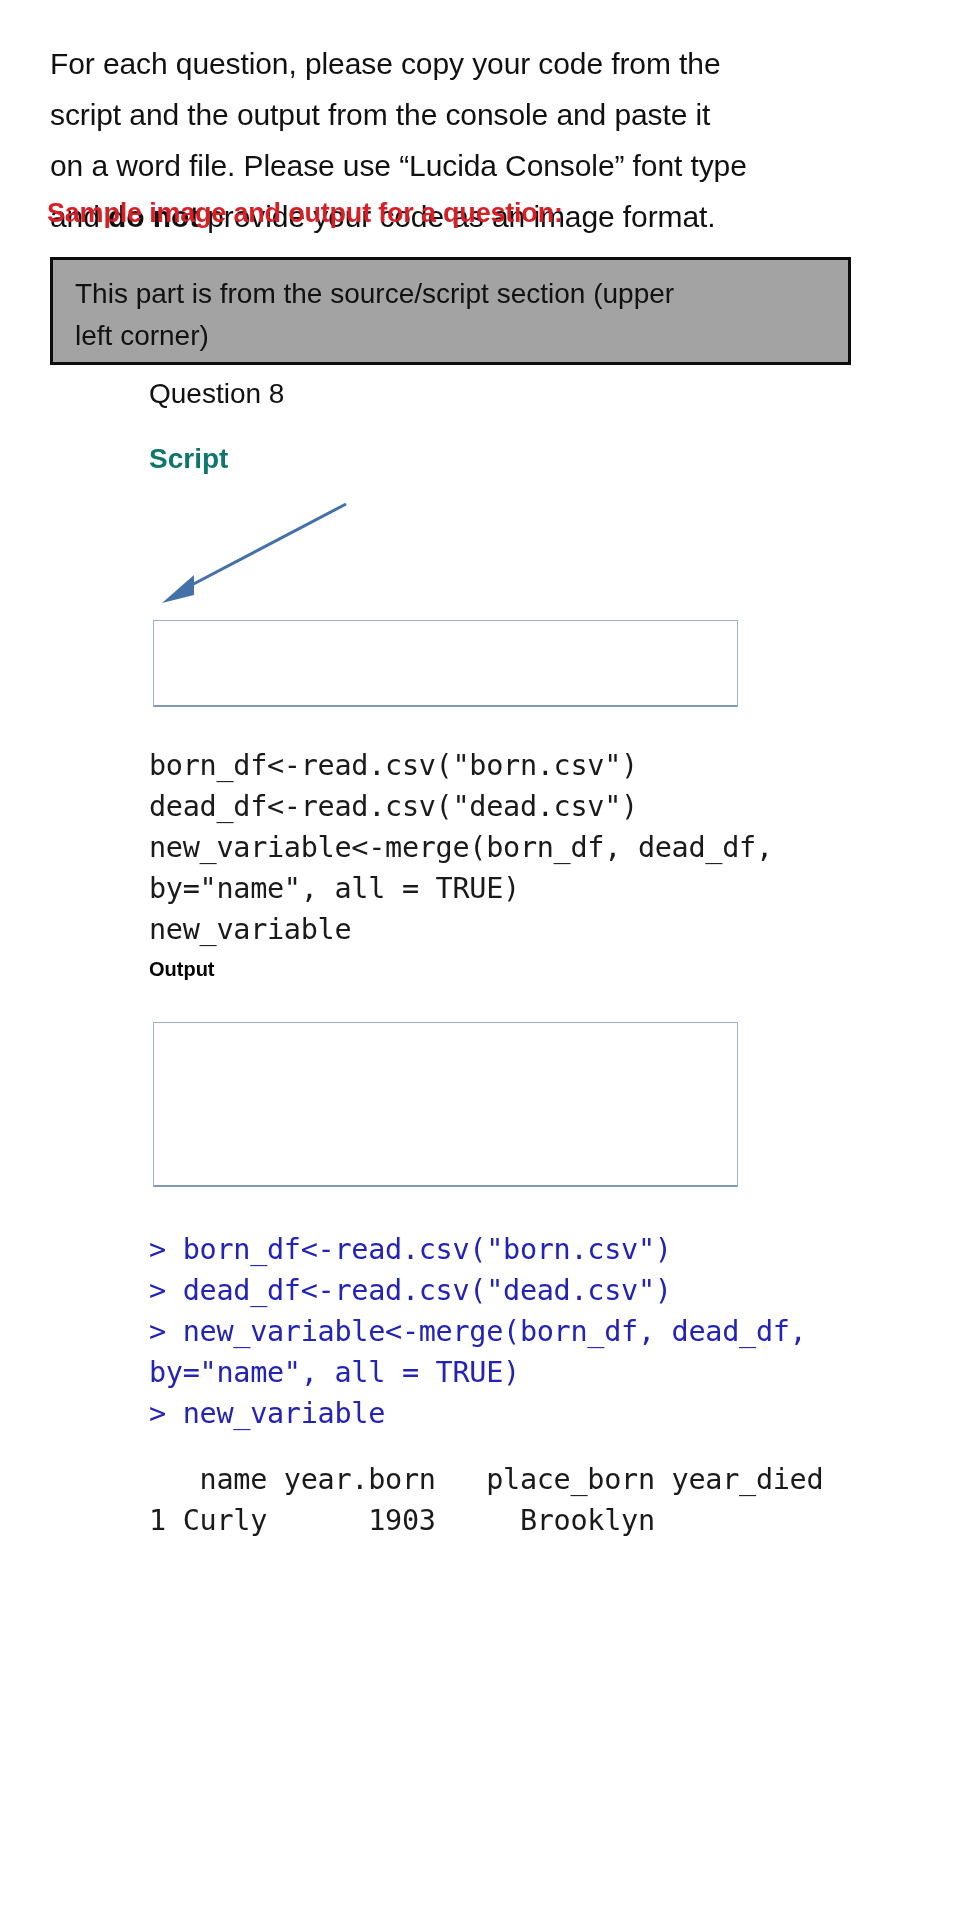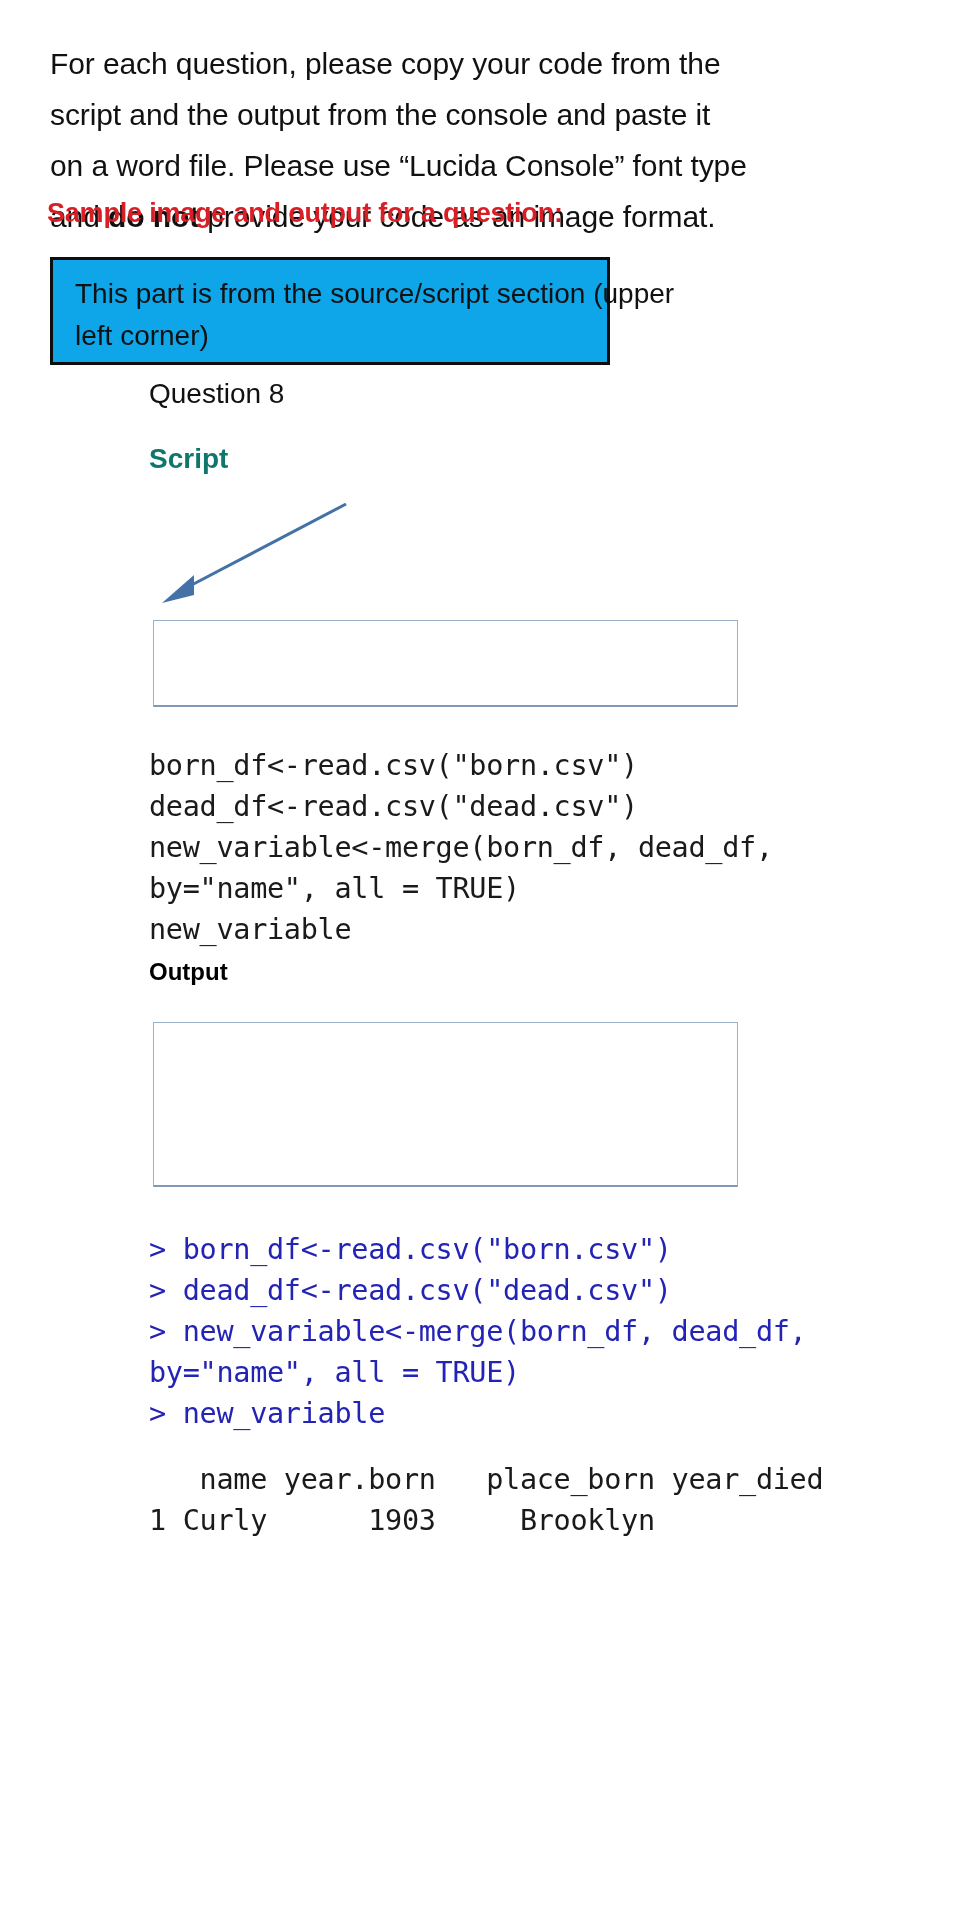--- a/index.html
+++ b/index.html
@@ -45,25 +45,25 @@
     font-weight: bold;
     color: #d81f26;
     letter-spacing: -0.2px;
   }
 
   
   .callout {
     position: absolute;
     left: 50px;
     top: 257px;
-    width: 560px;
+    width: 801px;
     height: 108px;
     border: 3px solid #0d0d0d;
     box-sizing: border-box;
-    background: #0ea5e9;
+    background: #a3a3a3;
   }
   .callout-text {
     position: absolute;
     left: 22px;
     top: 13px;
     width: 640px;
     font-size: 28px;
     line-height: 42px;
     color: #111111;
   }
@@ -81,21 +81,21 @@
     left: 149px;
     top: 443px;
     font-size: 28px;
     font-weight: bold;
     color: #0f766e;
   }
   .h-output {
     position: absolute;
     left: 149px;
     top: 958px;
-    font-size: 24px;
+    font-size: 20px;
     font-weight: bold;
     color: #000000;
   }
 
   
   .arrow-svg {
     position: absolute;
     left: 150px;
     top: 495px;
     width: 210px;

